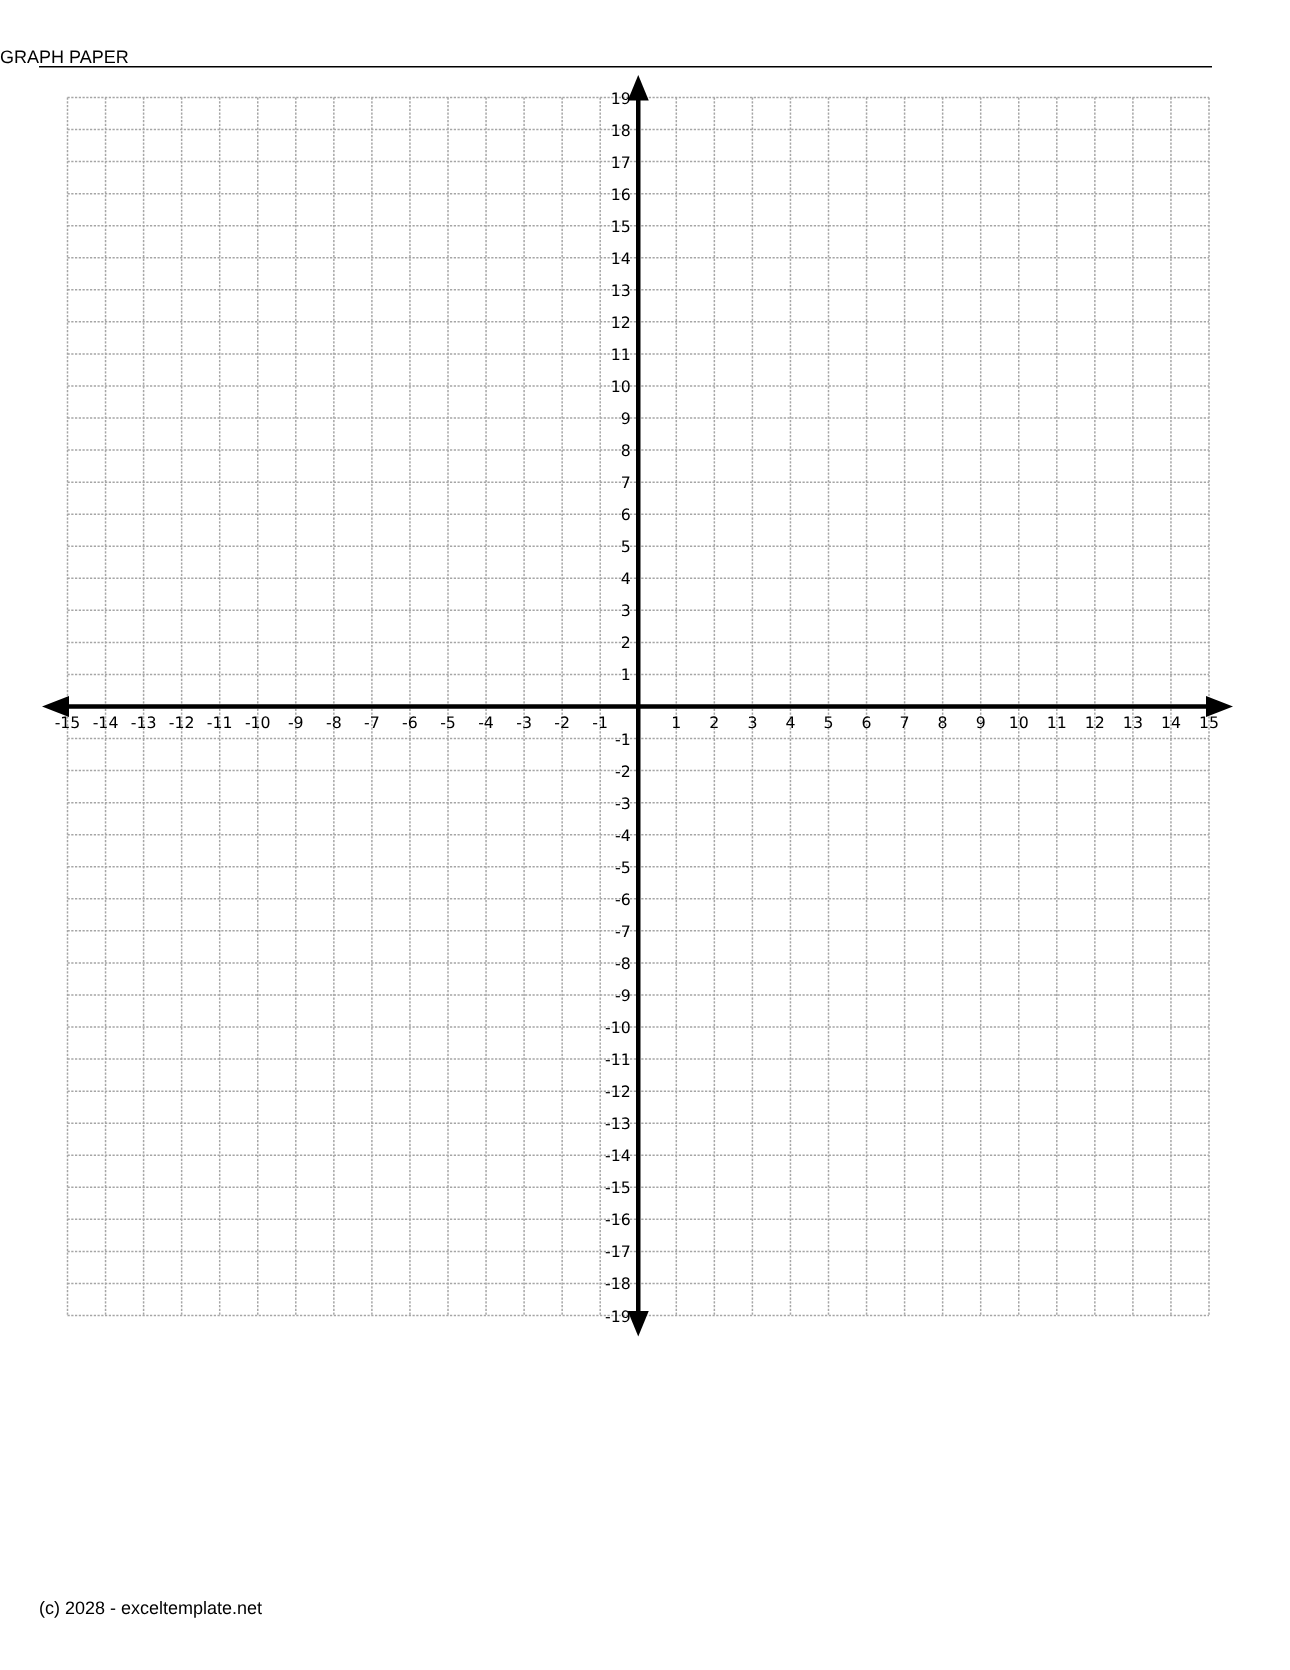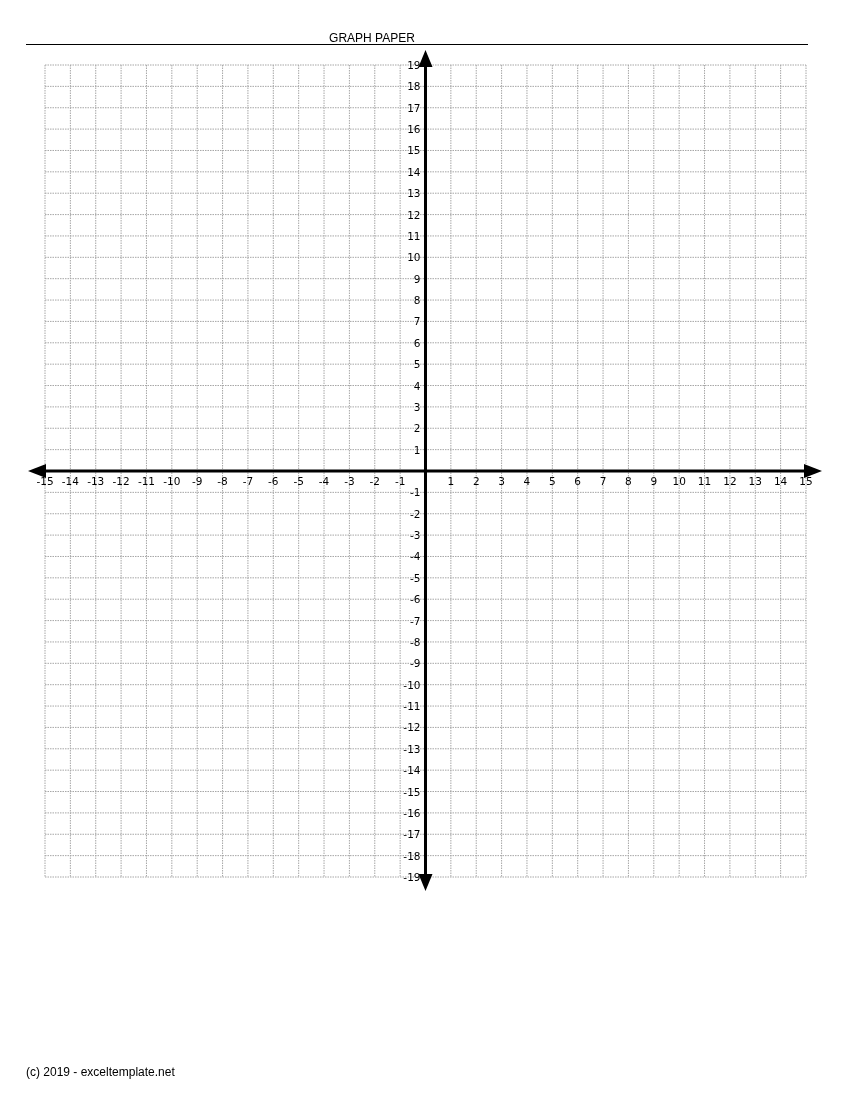--- a/index.html
+++ b/index.html
@@ -1,18 +1,18 @@
 <!DOCTYPE html>
 <html><head>
 <meta charset="utf-8">
 <style>
   html, body { margin:0; padding:0; background:#ffffff; }
   body { width:860px; height:1113px; position:relative; overflow:hidden; font-family:"Liberation Sans", sans-serif; }
   .title-rule { position:absolute; left:26px; top:44px; width:782px; height:0; border-top:1.5px solid #000; }
-  .title { position:absolute; left:0; width:744px; top:31px; text-align:center; font-size:12px; color:#000; font-family:"Liberation Sans", sans-serif; }
+  .title { position:absolute; left:0; width:744px; top:31px; text-align:left; font-size:12px; color:#000; font-family:"Liberation Sans", sans-serif; }
   .title span { position:relative; left:0px; }
   #graph { position:absolute; left:0; top:0; }
   .footer { position:absolute; left:26px; top:1065px; font-size:12px; color:#000; font-family:"Liberation Sans", sans-serif; }
   .tick { font-family:"DejaVu Sans", sans-serif; font-size:10.5px; fill:#000; }
 </style>
 </head>
 <body>
 
 <div class="title-rule"></div>
 <div class="title"><span>GRAPH PAPER</span></div>
@@ -165,13 +165,13 @@
       <text x="420.5" y="752.7894736842105" text-anchor="end" class="tick">-13</text>
       <text x="420.5" y="774.1578947368421" text-anchor="end" class="tick">-14</text>
       <text x="420.5" y="795.5263157894736" text-anchor="end" class="tick">-15</text>
       <text x="420.5" y="816.8947368421052" text-anchor="end" class="tick">-16</text>
       <text x="420.5" y="838.2631578947369" text-anchor="end" class="tick">-17</text>
       <text x="420.5" y="859.6315789473684" text-anchor="end" class="tick">-18</text>
       <text x="420.5" y="881" text-anchor="end" class="tick">-19</text>
     </g>
 </svg>
 
-<div class="footer">(c) 2019 - exceltemplate.net</div>
+<div class="footer">(c) 2028 - exceltemplate.net</div>
 
 </body></html>

